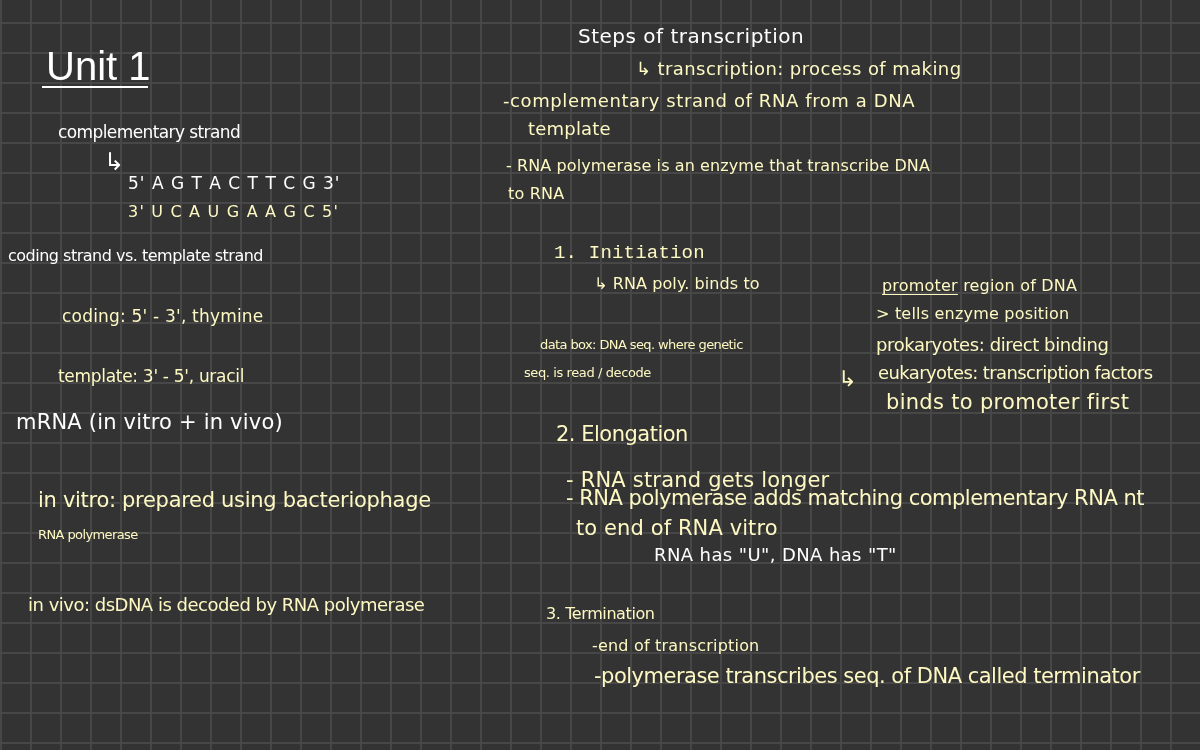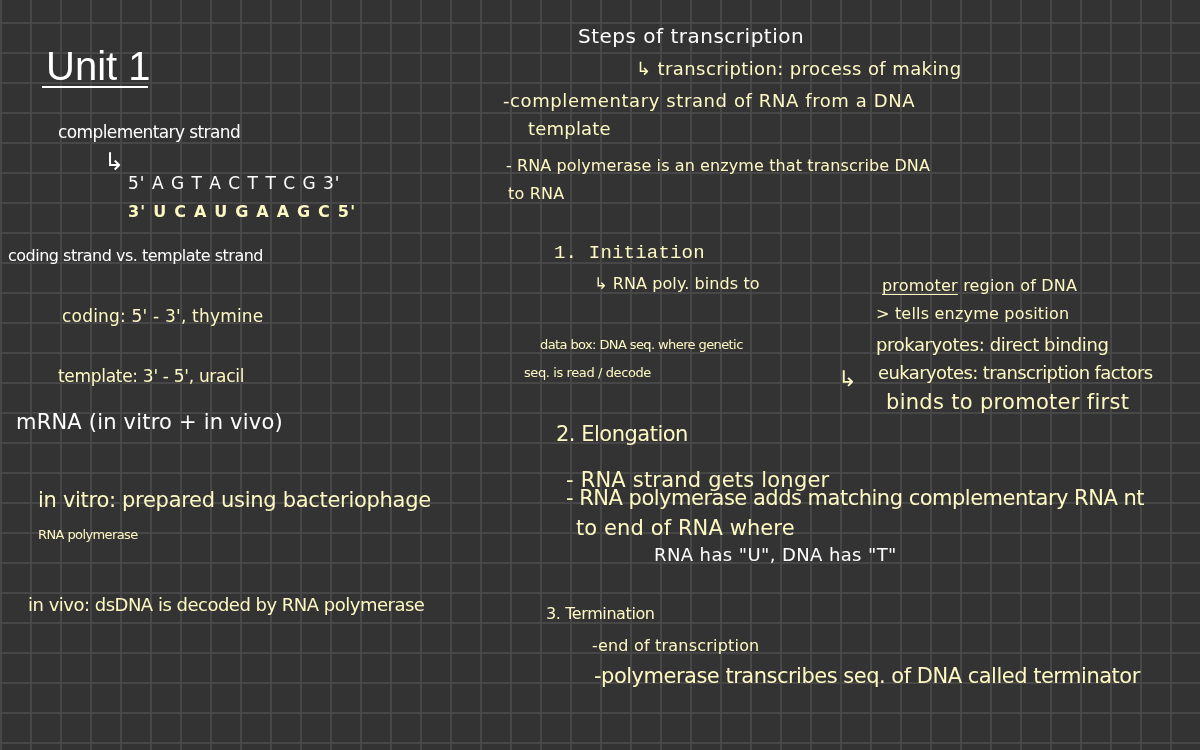--- a/index.html
+++ b/index.html
@@ -31,21 +31,21 @@
 </style>
 </head>
 <body>
 
 <div class="t w title" style="left:46px;top:46px;">Unit 1</div>
 <div class="title-underline"></div>
 
 <div class="t w s17" style="left:58px;top:124px;letter-spacing:-0.6px;">complementary strand</div>
 <div class="arrow w" style="left:104px;top:150px;font-size:24px;">↳</div>
 <div class="t w s17" style="left:128px;top:175px;letter-spacing:1px;">5' A G T A C T T C G 3'</div>
-<div class="t b s16" style="left:128px;top:204px;letter-spacing:1.2px;font-weight:bold;">3' U C A U G A A G C 5'</div>
+<div class="t b s16" style="left:128px;top:204px;letter-spacing:1.2px;font-weight:normal;">3' U C A U G A A G C 5'</div>
 
 <div class="t w s16" style="left:8px;top:248px;letter-spacing:-0.5px;">coding strand   vs.   template strand</div>
 <div class="t b s17" style="left:62px;top:308px;">coding:  5' - 3',  thymine</div>
 <div class="t b s17" style="left:58px;top:368px;letter-spacing:-0.3px;">template: 3' - 5',  uracil</div>
 
 <div class="t w s15" style="left:16px;top:412px;text-align:center;">mRNA  (in vitro  +  in vivo)</div>
 <div class="t b s15" style="left:38px;top:490px;letter-spacing:-0.3px;">in vitro:  prepared  using  bacteriophage</div>
 <div class="t b s13" style="left:38px;top:528px;letter-spacing:-0.6px;">RNA polymerase</div>
 <div class="t b s14" style="left:28px;top:596px;letter-spacing:-0.5px;">in vivo:   dsDNA is   decoded by   RNA polymerase</div>
 
@@ -65,18 +65,18 @@
 <div class="t b s14" style="left:876px;top:336px;letter-spacing:-0.4px;">prokaryotes: direct binding</div>
 <div class="arrow b" style="left:838px;top:368px;font-size:22px;">↳</div>
 <div class="t b s14" style="left:878px;top:364px;letter-spacing:-0.6px;">eukaryotes: transcription factors</div>
 <div class="t b s15" style="left:886px;top:392px;letter-spacing:0.3px;">binds  to  promoter first</div>
 <div class="t b s13" style="left:540px;top:338px;letter-spacing:-0.6px;">data box: DNA seq. where genetic</div>
 <div class="t b s13" style="left:524px;top:366px;letter-spacing:-0.4px;">seq. is  read / decode</div>
 
 <div class="t b s15" style="left:556px;top:424px;letter-spacing:-0.5px;">2. Elongation</div>
 <div class="t b s15" style="left:566px;top:458px;letter-spacing:0.2px;margin-top:12px;">- RNA strand  gets  longer</div>
 <div class="t b s15" style="left:566px;top:488px;letter-spacing:-0.5px;">- RNA  polymerase  adds matching complementary  RNA nt</div>
-<div class="t b s15" style="left:576px;top:518px;letter-spacing:0.1px;">to end  of  RNA  where</div>
+<div class="t b s15" style="left:576px;top:518px;letter-spacing:0.1px;">to end  of  RNA  vitro</div>
 <div class="t w s14" style="left:654px;top:546px;letter-spacing:0.4px;">RNA  has  "U",  DNA  has  "T"</div>
 
 <div class="t b s16" style="left:546px;top:606px;letter-spacing:-0.4px;">3. Termination</div>
 <div class="t b s16" style="left:592px;top:638px;letter-spacing:0.2px;">-end  of  transcription</div>
 <div class="t b s15" style="left:594px;top:666px;letter-spacing:-0.5px;">-polymerase  transcribes  seq.  of  DNA called  terminator</div>
 
 </body></html>

